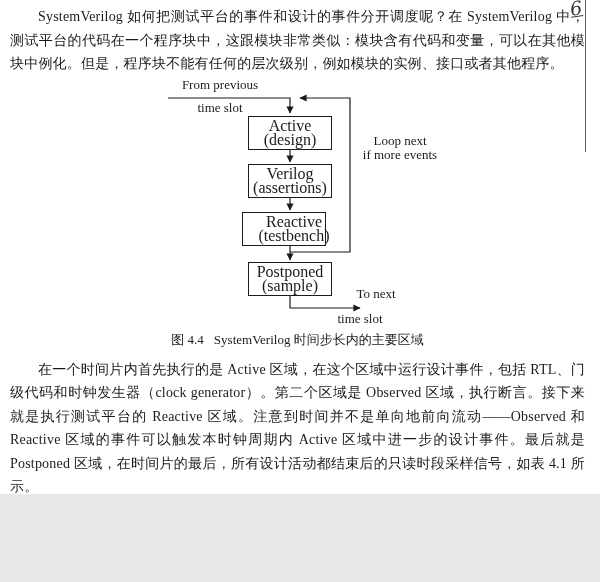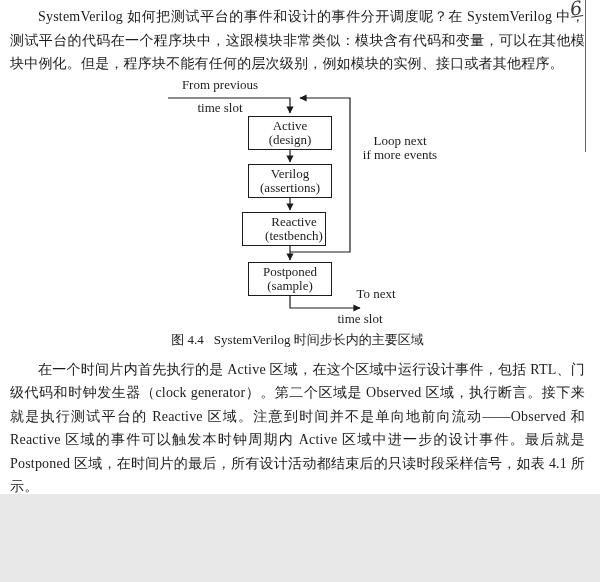--- a/index.html
+++ b/index.html
@@ -33,21 +33,21 @@
   .fig-box {
     position: absolute;
     width: 84px;
     height: 34px;
     border: 1px solid #1b1b1b;
     background: #fff;
     display: flex;
     flex-direction: column;
     align-items: center;
     justify-content: center;
-    font-size: 13px;
+    font-size: 16px;
     line-height: 14px;
     text-align: center;
   }
   .fig-label {
     position: absolute;
     font-size: 13px;
     line-height: 14px;
     text-align: center;
     white-space: nowrap;
   }

